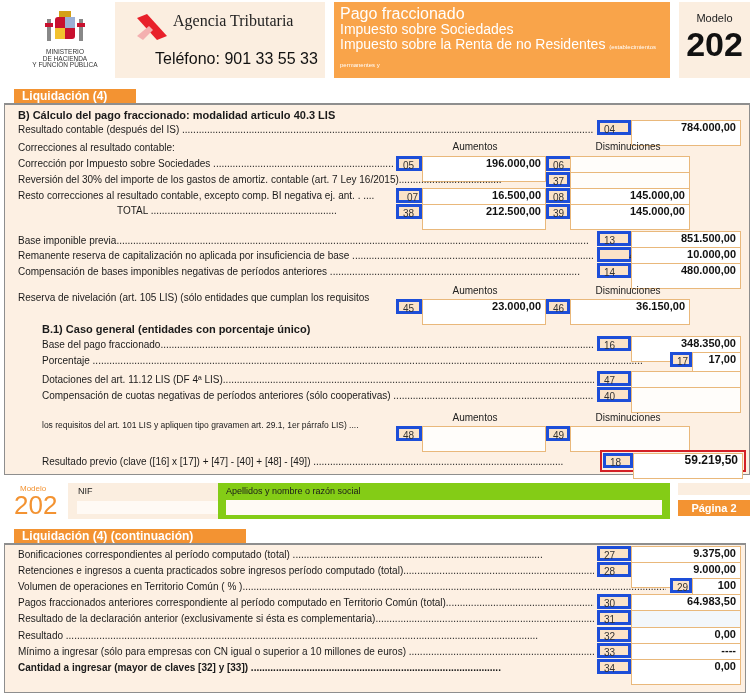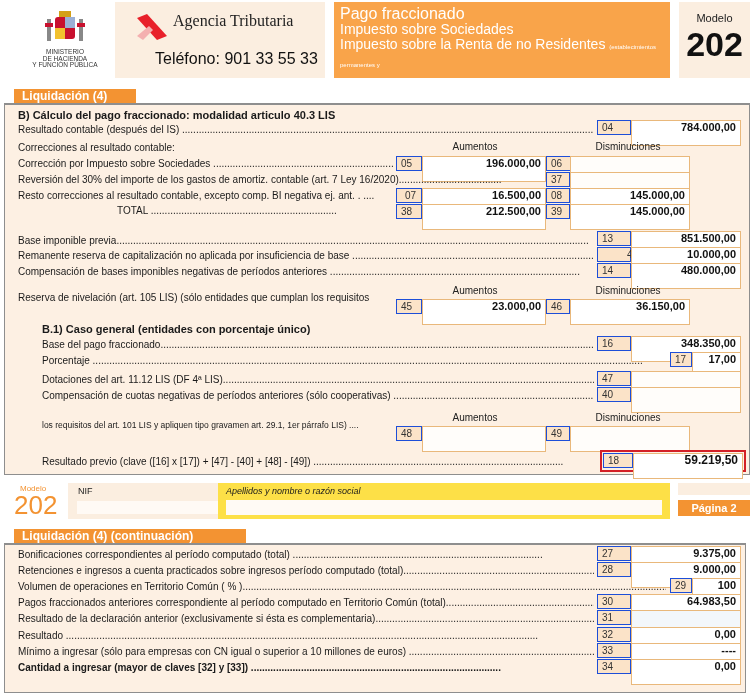--- a/index.html
+++ b/index.html
@@ -28,30 +28,30 @@
   
   .tab { background: #f39332; color: #fff; font-weight: bold; font-size: 12px; padding: 1px 8px; height: 14px; line-height: 13px; }
   .panel { background: #fdf0e3; border: 1px solid #8e8e8e; border-top: 2px solid #8e8e8e; }
 
   .lbl { font-size: 10px; color: #1a1a1a; white-space: nowrap; line-height: 12px; }
   .bold { font-weight: bold; }
   .small { font-size: 8.5px; line-height: 9px; }
   .dots { overflow: hidden; }
   .colhdr { font-size: 10px; color: #222; text-align: center; }
 
-  .code { background: #fbe3c8; border: 1px solid #1d4ed8; font-size: 10px; color: #333; padding-left: 4px; line-height: 13px; height: 15px; }
+  .code { background: #fbe3c8; border: 3px solid #1d4ed8; font-size: 10px; color: #333; padding-left: 4px; line-height: 13px; height: 15px; }
   .val { background: #ffffff; border: 1px solid #e9b87b; font-size: 11px; font-weight: bold; text-align: right; padding-right: 4px; line-height: 13px; height: 26px; color: #111; }
   .val.empty { background: #fffdfa; }
   .highlight { border: 2px solid #d32027; }
   .p2-modelo-lbl { left: 20px; top: 484px; font-size: 8px; color: #f39332; }
   .p2-modelo-num { left: 14px; top: 492px; font-size: 26px; color: #f39332; line-height: 26px; }
   .nif-box { left: 68px; top: 483px; width: 228px; height: 36px; background: #fbeee0; }
   .nif-lbl { left: 10px; top: 3px; font-size: 9px; }
   .nif-input { left: 8px; top: 17px; width: 212px; height: 15px; background: #fffaf5; border: 1px solid #fbeee0; }
-  .name-box { left: 218px; top: 483px; width: 452px; height: 36px; background: #fde047; font-style: italic; }
+  .name-box { left: 218px; top: 483px; width: 452px; height: 36px; background: #84cc16; }
   .name-lbl { left: 8px; top: 3px; font-size: 9px; }
   .name-input { left: 8px; top: 17px; width: 436px; height: 15px; background: #fffaf5; }
   .pagina { left: 678px; top: 500px; width: 72px; height: 16px; background: #f39332; color: #fff; font-weight: bold; font-size: 11px; text-align: center; line-height: 16px; }
 </style>
 </head>
 <body>
 
 <div class="abs logo-box">
   <svg class="abs crest" viewBox="0 0 48 40">
     <rect x="18" y="2" width="12" height="6" fill="#d4a017"></rect>
@@ -104,21 +104,21 @@
 <div class="abs lbl" style="left:18px; top:142px;">Correcciones al resultado contable:</div>
 <div class="abs colhdr" style="left:400px; top:141px; width:150px;">Aumentos</div>
 <div class="abs colhdr" style="left:553px; top:141px; width:150px;">Disminuciones</div>
 
 <div class="abs lbl dots" style="left:18px; top:158px; width:375px;"><span>Corrección por Impuesto sobre Sociedades</span> .........................................................................</div>
 <div class="abs code" style="left:396px; top:156px; width:26px;">05</div>
 <div class="abs val" style="left:422px; top:156px; width:124px;">196.000,00</div>
 <div class="abs code" style="left:546px; top:156px; width:36px;">06</div>
 <div class="abs val empty" style="left:570px; top:156px; width:120px;"></div>
 
-<div class="abs lbl dots" style="left:18px; top:174px; width:525px;"><span>Reversión del 30% del importe de los gastos de amortiz. contable (art. 7 Ley 16/2020)</span>.....................................</div>
+<div class="abs lbl dots" style="left:18px; top:174px; width:525px;"><span>Reversión del 30% del importe de los gastos de amortiz. contable (art. 7 Ley 16/2015)</span>.....................................</div>
 <div class="abs code" style="left:546px; top:172px; width:24px;">37</div>
 <div class="abs val empty" style="left:570px; top:172px; width:120px;"></div>
 
 <div class="abs lbl dots" style="left:18px; top:190px; width:375px;">Resto correcciones al resultado contable, excepto comp. BI negativa ej. ant. . ....</div>
 <div class="abs code" style="left:396px; top:188px; width:26px;padding-left:8px;">07</div>
 <div class="abs val" style="left:422px; top:188px; width:124px;">16.500,00</div>
 <div class="abs code" style="left:546px; top:188px; width:24px;">08</div>
 <div class="abs val" style="left:570px; top:188px; width:120px;">145.000,00</div>
 
 <div class="abs lbl dots" style="left:117px; top:205px; width:276px;"><span>TOTAL</span> ...................................................................</div>

